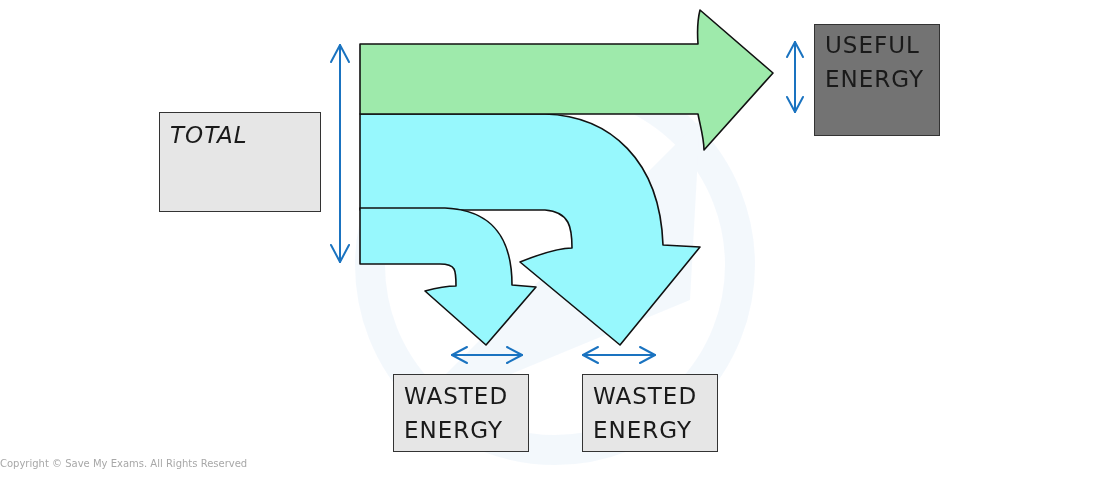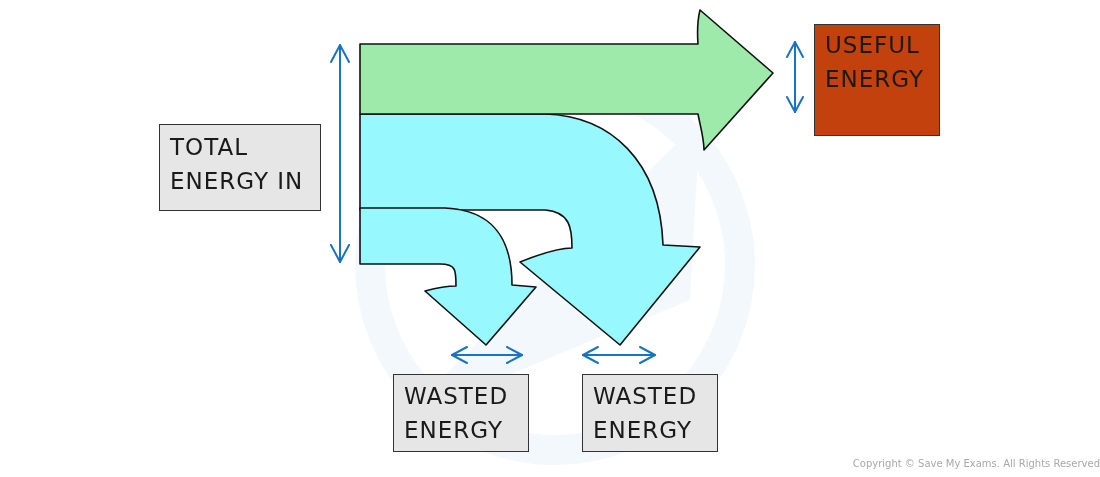--- a/index.html
+++ b/index.html
@@ -4,26 +4,26 @@
 <style>
   html, body { margin: 0; padding: 0; background: #ffffff; }
   body { width: 1100px; height: 477px; position: relative; overflow: hidden; font-family: "DejaVu Sans", sans-serif; }
   #diagram { position: absolute; left: 0; top: 0; }
   .label-box {
     position: absolute; background: #e6e6e6; border: 1.5px solid #333;
     box-sizing: border-box; color: #1a1a1a; font-family: "DejaVu Sans", sans-serif;
     font-size: 23px; line-height: 34px; letter-spacing: 1px; padding: 2px 10px;
   }
   .label-box span { display: block; white-space: nowrap; }
-  #box-total { left: 159px; top: 124px; width: 162px; height: 87px; padding-top: 5px; }
+  #box-total { left: 159px; top: 112px; width: 162px; height: 100px; padding-top: 5px; font-style: italic; }
   #box-useful { left: 814px; top: 24px; width: 126px; height: 112px; padding-top: 3px; }
   #box-wasted-1 { left: 393px; top: 374px; width: 136px; height: 78px; padding-top: 4px; }
   #box-wasted-2 { left: 582px; top: 374px; width: 136px; height: 78px; padding-top: 4px; }
   #copyright {
-    position: absolute; left: 0; width: 1100px; top: 458px; text-align: right;
+    position: absolute; left: 0; width: 1100px; top: 458px; text-align: left;
     font-family: "DejaVu Sans", sans-serif; font-size: 10px; color: #a8a8a8;
   }
 </style>
 </head>
 <body>
 
 <svg id="diagram" width="1100" height="477" viewBox="0 0 1100 477">
 
   <g opacity="0.05">
     <circle cx="555" cy="265" r="185" fill="none" stroke="#2a7fd0" stroke-width="30"></circle>
@@ -67,24 +67,23 @@
   </g>
   <g class="measure">
     <line x1="583" y1="355" x2="655" y2="355" stroke="#1a73c0" stroke-width="2" fill="none" stroke-linecap="round" stroke-linejoin="round"></line>
     <polyline points="598,347 583,355 598,363" stroke="#1a73c0" stroke-width="2" fill="none" stroke-linecap="round" stroke-linejoin="round"></polyline>
     <polyline points="640,347 655,355 640,363" stroke="#1a73c0" stroke-width="2" fill="none" stroke-linecap="round" stroke-linejoin="round"></polyline>
   </g>
 </svg>
 
 <div class="label-box" id="box-total" style="background: rgb(230, 230, 230);">
   <span>TOTAL</span>
-  <span>ENERGY IN</span>
 </div>
 
-<div class="label-box" id="box-useful" style="background: #c2410c;">
+<div class="label-box" id="box-useful" style="background: #737373;">
   <span>USEFUL</span>
   <span>ENERGY</span>
 </div>
 
 <div class="label-box" id="box-wasted-1" style="background: rgb(230, 230, 230);">
   <span>WASTED</span>
   <span>ENERGY</span>
 </div>
 
 <div class="label-box" id="box-wasted-2" style="background: rgb(230, 230, 230);">

